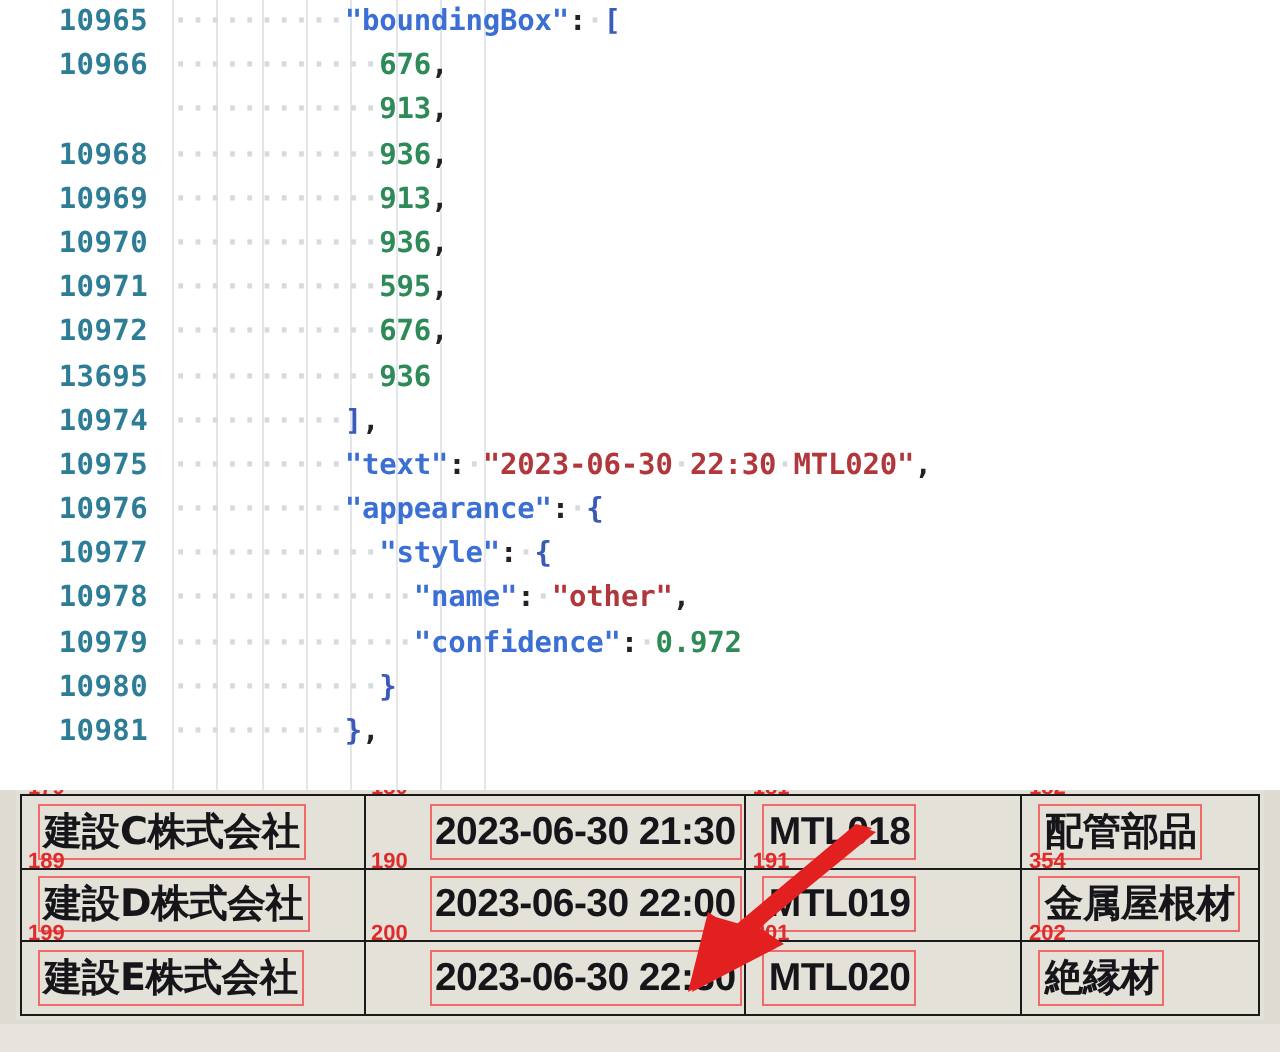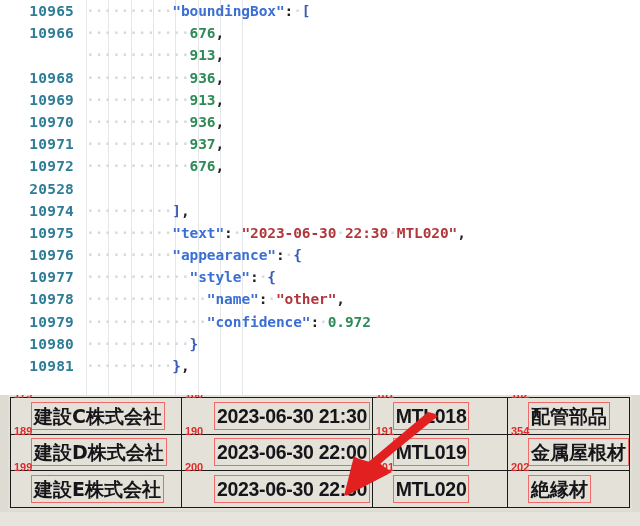--- a/index.html
+++ b/index.html
@@ -50,21 +50,21 @@
   .tbl td{
     border:1.6px solid #1a1a1a;background:#e4e1d9;padding:0;height:35px;
     position:relative;vertical-align:middle;
   }
   .col-a{width:172px;}
   .col-b{width:190px;}
   .col-c{width:140px;}
   .col-d{width:118px;}
   .cellbox{
     display:inline-block;border:1.4px solid #f06a6a;
-    padding:0 2px;margin-left:20px;
+    padding:0 2px;margin-left:8px;
     font-family:"DejaVu Sans","Liberation Sans",sans-serif;
     font-weight:bold;font-size:19px;color:#16161a;line-height:26px;
     white-space:nowrap;
   }
   .cellbox.num{
     font-family:"Liberation Sans","DejaVu Sans",sans-serif;
     font-size:19.5px;letter-spacing:-.3px;
   }
   .cellbox.jp{font-size:19px;letter-spacing:0px;}
   .annot{
@@ -95,23 +95,23 @@
         <div class="guide" style="left: 133.8px;"></div>
         <div class="guide" style="left: 156.1px;"></div>
       </div>
     <div id="code-lines">
         <div class="code-line"><span class="lineno">10965</span><span class="codetext"><span class="ws">··</span><span class="ws">··</span><span class="ws">··</span><span class="ws">··</span><span class="ws">··</span><span class="k">"boundingBox"</span><span class="c">:</span><span class="ws">·</span><span class="p">[</span></span></div>
         <div class="code-line"><span class="lineno">10966</span><span class="codetext"><span class="ws">··</span><span class="ws">··</span><span class="ws">··</span><span class="ws">··</span><span class="ws">··</span><span class="ws">··</span><span class="n">676</span><span class="c">,</span></span></div>
         <div class="code-line"><span class="codetext"><span class="ws">··</span><span class="ws">··</span><span class="ws">··</span><span class="ws">··</span><span class="ws">··</span><span class="ws">··</span><span class="n">913</span><span class="c">,</span></span></div>
         <div class="code-line"><span class="lineno">10968</span><span class="codetext"><span class="ws">··</span><span class="ws">··</span><span class="ws">··</span><span class="ws">··</span><span class="ws">··</span><span class="ws">··</span><span class="n">936</span><span class="c">,</span></span></div>
         <div class="code-line"><span class="lineno">10969</span><span class="codetext"><span class="ws">··</span><span class="ws">··</span><span class="ws">··</span><span class="ws">··</span><span class="ws">··</span><span class="ws">··</span><span class="n">913</span><span class="c">,</span></span></div>
         <div class="code-line"><span class="lineno">10970</span><span class="codetext"><span class="ws">··</span><span class="ws">··</span><span class="ws">··</span><span class="ws">··</span><span class="ws">··</span><span class="ws">··</span><span class="n">936</span><span class="c">,</span></span></div>
-        <div class="code-line"><span class="lineno">10971</span><span class="codetext"><span class="ws">··</span><span class="ws">··</span><span class="ws">··</span><span class="ws">··</span><span class="ws">··</span><span class="ws">··</span><span class="n">937</span><span class="c">,</span></span></div>
+        <div class="code-line"><span class="lineno">10971</span><span class="codetext"><span class="ws">··</span><span class="ws">··</span><span class="ws">··</span><span class="ws">··</span><span class="ws">··</span><span class="ws">··</span><span class="n">595</span><span class="c">,</span></span></div>
         <div class="code-line"><span class="lineno">10972</span><span class="codetext"><span class="ws">··</span><span class="ws">··</span><span class="ws">··</span><span class="ws">··</span><span class="ws">··</span><span class="ws">··</span><span class="n">676</span><span class="c">,</span></span></div>
-        <div class="code-line"><span class="lineno">20528</span></div>
+        <div class="code-line"><span class="lineno">13695</span><span class="codetext"><span class="ws">··</span><span class="ws">··</span><span class="ws">··</span><span class="ws">··</span><span class="ws">··</span><span class="ws">··</span><span class="n">936</span></span></div>
         <div class="code-line"><span class="lineno">10974</span><span class="codetext"><span class="ws">··</span><span class="ws">··</span><span class="ws">··</span><span class="ws">··</span><span class="ws">··</span><span class="p">]</span><span class="c">,</span></span></div>
         <div class="code-line"><span class="lineno">10975</span><span class="codetext"><span class="ws">··</span><span class="ws">··</span><span class="ws">··</span><span class="ws">··</span><span class="ws">··</span><span class="k">"text"</span><span class="c">:</span><span class="ws">·</span><span class="s">"2023-06-30<span class="ws">·</span>22:30<span class="ws">·</span>MTL020"</span><span class="c">,</span></span></div>
         <div class="code-line"><span class="lineno">10976</span><span class="codetext"><span class="ws">··</span><span class="ws">··</span><span class="ws">··</span><span class="ws">··</span><span class="ws">··</span><span class="k">"appearance"</span><span class="c">:</span><span class="ws">·</span><span class="p">{</span></span></div>
         <div class="code-line"><span class="lineno">10977</span><span class="codetext"><span class="ws">··</span><span class="ws">··</span><span class="ws">··</span><span class="ws">··</span><span class="ws">··</span><span class="ws">··</span><span class="k">"style"</span><span class="c">:</span><span class="ws">·</span><span class="p">{</span></span></div>
         <div class="code-line"><span class="lineno">10978</span><span class="codetext"><span class="ws">··</span><span class="ws">··</span><span class="ws">··</span><span class="ws">··</span><span class="ws">··</span><span class="ws">··</span><span class="ws">··</span><span class="k">"name"</span><span class="c">:</span><span class="ws">·</span><span class="s">"other"</span><span class="c">,</span></span></div>
         <div class="code-line"><span class="lineno">10979</span><span class="codetext"><span class="ws">··</span><span class="ws">··</span><span class="ws">··</span><span class="ws">··</span><span class="ws">··</span><span class="ws">··</span><span class="ws">··</span><span class="k">"confidence"</span><span class="c">:</span><span class="ws">·</span><span class="n">0.972</span></span></div>
         <div class="code-line"><span class="lineno">10980</span><span class="codetext"><span class="ws">··</span><span class="ws">··</span><span class="ws">··</span><span class="ws">··</span><span class="ws">··</span><span class="ws">··</span><span class="p">}</span></span></div>
         <div class="code-line"><span class="lineno">10981</span><span class="codetext"><span class="ws">··</span><span class="ws">··</span><span class="ws">··</span><span class="ws">··</span><span class="ws">··</span><span class="p">}</span><span class="c">,</span></span></div>
       </div>
   </div>

